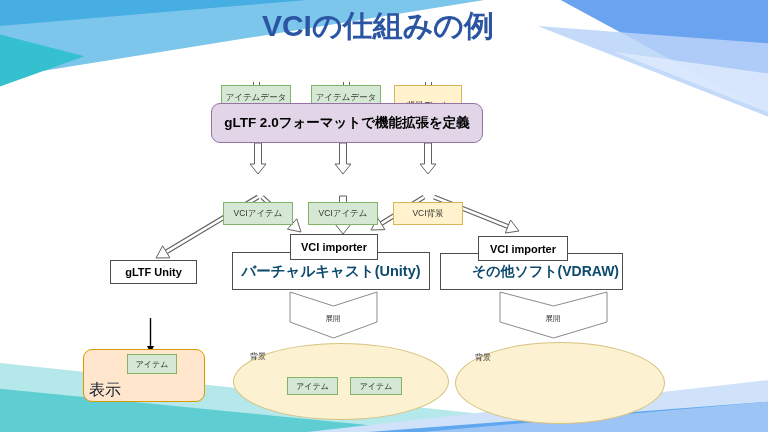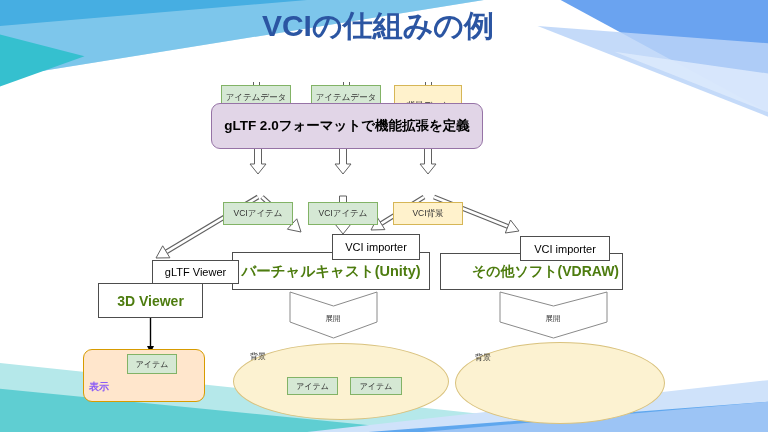--- a/index.html
+++ b/index.html
@@ -10,27 +10,27 @@
   .node{position:absolute;display:flex;align-items:center;justify-content:center;
         box-sizing:border-box;text-align:center;color:#333;z-index:5;background:#fff;}
   .green{background:#d5e8d4;border:1px solid #82b366;}
   .yellow{background:#fff2cc;border:1px solid #d6b656;}
   .purple{background:#e1d5e7;border:1px solid #9673a6;border-radius:9px;
           font-weight:bold;color:#000;font-size:13.5px;line-height:1.4;z-index:5;}
   .whitebox{background:#fff;border:1px solid #4d4d4d;}
   .tinytxt{font-size:8.5px;margin-top:29px;}
   .title{position:absolute;left:0;top:6px;width:756px;text-align:center;
          font-size:30px;font-weight:bold;color:#2b55a2;letter-spacing:0px;z-index:5;}
-  .applabel{font-weight:bold;font-size:14.5px;color:#4d7c0f;}
-  .implabel{font-weight:normal;font-size:11px;color:#000;margin-left:42px;}
+  .applabel{font-weight:bold;font-size:14.5px;color:#0c4a6e;}
+  .implabel{font-weight:bold;font-size:11px;color:#000;}
   .ellipse{position:absolute;border-radius:50%;background:#fcf2d1;border:1px solid #d9c27e;z-index:4;}
   .floatlabel{position:absolute;font-size:8px;color:#222;z-index:6;}
   .expand-label{position:absolute;font-size:7.5px;color:#333;z-index:6;text-align:center;width:40px;}
   svg.conn{position:absolute;left:0;top:0;z-index:3;}
-  .hyoji{position:absolute;font-size:10px;font-weight:bold;color:#8b5cf6;z-index:6;}
+  .hyoji{position:absolute;font-size:16px;font-weight:normal;color:#0f172a;z-index:6;}
 </style>
 </head>
 <body>
 
 <div id="slide">
 
   <div class="deco" style="background:#46aee2;clip-path:polygon(0 0,63% 0,0 18%);"></div>
   <div class="deco" style="background:rgba(255,255,255,.30);clip-path:polygon(0 6%,40% 0,63% 0,0 18%);"></div>
   <div class="deco" style="background:#35c0cf;clip-path:polygon(0 8%,11% 13%,0 20%);"></div>
 
@@ -82,30 +82,29 @@
     <polygon points="150.5,353 147,346 154,346" fill="#000"></polygon>
   </svg>
 
   <div class="ellipse" style="left:233px;top:343px;width:214px;height:75px;"></div>
   <div class="ellipse" style="left:455px;top:342px;width:208px;height:80px;"></div>
 
   <div class="node green tinytxt" style="left:221px;top:56px;width:70px;height:26px;">アイテムデータ</div>
   <div class="node green tinytxt" style="left:311px;top:56px;width:70px;height:26px;">アイテムデータ</div>
   <div class="node yellow tinytxt" style="left:394px;top:56px;width:68px;height:42px;">背景データ</div>
 
-  <div class="node purple" style="left:211px;top:103px;width:272px;height:46px;flex-direction:column;">
+  <div class="node purple" style="left:211px;top:103px;width:272px;height:40px;flex-direction:column;">
     <div>gLTF 2.0フォーマットで機能拡張を定義</div>
   </div>
 
   <div class="node green tinytxt" style="left:223px;top:173px;width:70px;height:23px;">VCIアイテム</div>
   <div class="node green tinytxt" style="left:308px;top:173px;width:70px;height:23px;">VCIアイテム</div>
   <div class="node yellow tinytxt" style="left:393px;top:173px;width:70px;height:23px;">VCI背景</div>
 
-  <div class="node whitebox applabel" style="left:98px;top:283px;width:105px;height:35px;font-size:14px;">3D Viewer</div>
-  <div class="node whitebox implabel" style="left:110px;top:260px;width:87px;height:24px;z-index:6;">gLTF Viewer</div>
+  <div class="node whitebox implabel" style="left:110px;top:260px;width:87px;height:24px;z-index:6;">gLTF Unity</div>
 
   <div class="node whitebox applabel" style="left:232px;top:252px;width:198px;height:38px;">バーチャルキャスト(Unity)</div>
   <div class="node whitebox implabel" style="left:290px;top:234px;width:88px;height:26px;z-index:6;">VCI importer</div>
   <div class="expand-label" style="left:313px;top:314px;">展開</div>
 
   <div class="node whitebox applabel" style="left:440px;top:253px;width:183px;height:37px;font-size:14px;padding-left:28px;">その他ソフト(VDRAW)</div>
   <div class="node whitebox implabel" style="left:478px;top:236px;width:90px;height:25px;z-index:6;">VCI importer</div>
   <div class="expand-label" style="left:533px;top:314px;">展開</div>
 
   <div class="node" style="left:83px;top:349px;width:122px;height:53px;background:#ffe6cc;

